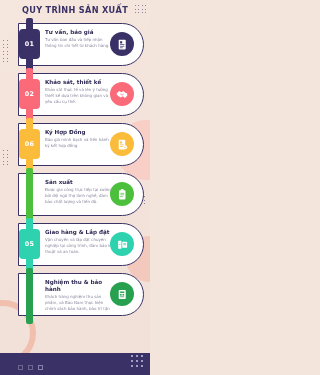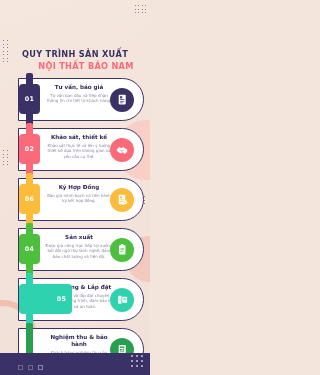--- a/index.html
+++ b/index.html
@@ -64,21 +64,20 @@
     border: 6px solid #f0bfae;
     background: transparent;
   }
 
   
   .header {
     position: relative;
     z-index: 4;
     padding: 6px 10px 3px 10px;
     text-align: center;
-    margin-top: 44px;
   }
   .title-main {
     font-size: 8.2px;
     font-weight: 700;
     letter-spacing: 0.3px;
     color: #3a3266;
     line-height: 1.2;
     white-space: nowrap;
   }
   .title-sub {
@@ -90,21 +89,20 @@
     margin-top: 1px;
     padding-left: 22px;
     white-space: nowrap;
   }
 
   
   .steps {
     position: relative;
     z-index: 3;
     margin-top: 2px;
-    text-align: center;
   }
   .step {
     position: relative;
     height: 47px;
     margin-bottom: 3px;
   }
   .card {
     position: absolute;
     left: 18px;
     right: 6px;
@@ -265,21 +263,20 @@
       <i></i>
       <i></i>
       <i></i>
       <i></i>
       <i></i>
       <i></i>
   </div>
 
   <div class="header">
     <div class="title-main">QUY TRÌNH SẢN XUẤT</div>
-    <div class="title-sub">NỘI THẤT BẢO NAM</div>
   </div>
 
   <div class="steps">
 
     <div class="step">
       <div class="card">
         <div class="card-inner">
           <div class="step-title">Tư vấn, báo giá</div>
           <div class="step-desc">Tư vấn ban đầu và tiếp nhận thông tin chi tiết từ khách hàng.</div>
         </div>
@@ -351,43 +348,40 @@
           <svg width="13" height="13" viewBox="0 0 24 24">
             <rect x="5.5" y="4" width="12" height="17" rx="1.5" fill="#ffffff"></rect>
             <rect x="9" y="2" width="5" height="3.2" rx="1" fill="#ffffff"></rect>
             <rect x="8" y="9" width="7" height="1.3" fill="#4cc03c"></rect>
             <rect x="8" y="12" width="7" height="1.3" fill="#4cc03c"></rect>
             <rect x="8" y="15" width="4.5" height="1.3" fill="#4cc03c"></rect>
           </svg>
         </div>
       </div>
       <div class="rail" style="background:#4cc03c;"></div>
-      <div class="badge" style="background:#4cc03c;">
-        <span>04</span>
-      </div>
     </div>
 
     <div class="step">
       <div class="card">
         <div class="card-inner">
           <div class="step-title">Giao hàng &amp; Lắp đặt</div>
           <div class="step-desc">Vận chuyển và lắp đặt chuyên nghiệp tại công trình, đảm bảo kỹ thuật và an toàn.</div>
         </div>
         <div class="icon-circle" style="background:#2fd2ae;">
           <svg width="13" height="13" viewBox="0 0 24 24">
             <rect x="4" y="5" width="6" height="15" rx="1" fill="#ffffff"></rect>
             <rect x="11.5" y="7" width="9" height="11" rx="1" fill="#ffffff"></rect>
             <rect x="13.5" y="9.5" width="5" height="1.2" fill="#2fd2ae"></rect>
             <rect x="13.5" y="12" width="5" height="1.2" fill="#2fd2ae"></rect>
             <rect x="5.7" y="11" width="2.6" height="1.2" fill="#2fd2ae"></rect>
           </svg>
         </div>
       </div>
       <div class="rail" style="background:#2fd2ae;"></div>
-      <div class="badge" style="background:#2fd2ae;padding-left:32px;">
+      <div class="badge" style="background:#2fd2ae;">
         <span>05</span>
       </div>
     </div>
 
     <div class="step">
       <div class="card">
         <div class="card-inner">
           <div class="step-title">Nghiệm thu &amp; bảo hành</div>
           <div class="step-desc">Khách hàng nghiệm thu sản phẩm, và Bảo Nam thực hiện chính sách bảo hành, bảo trì tận tâm.</div>
         </div>

